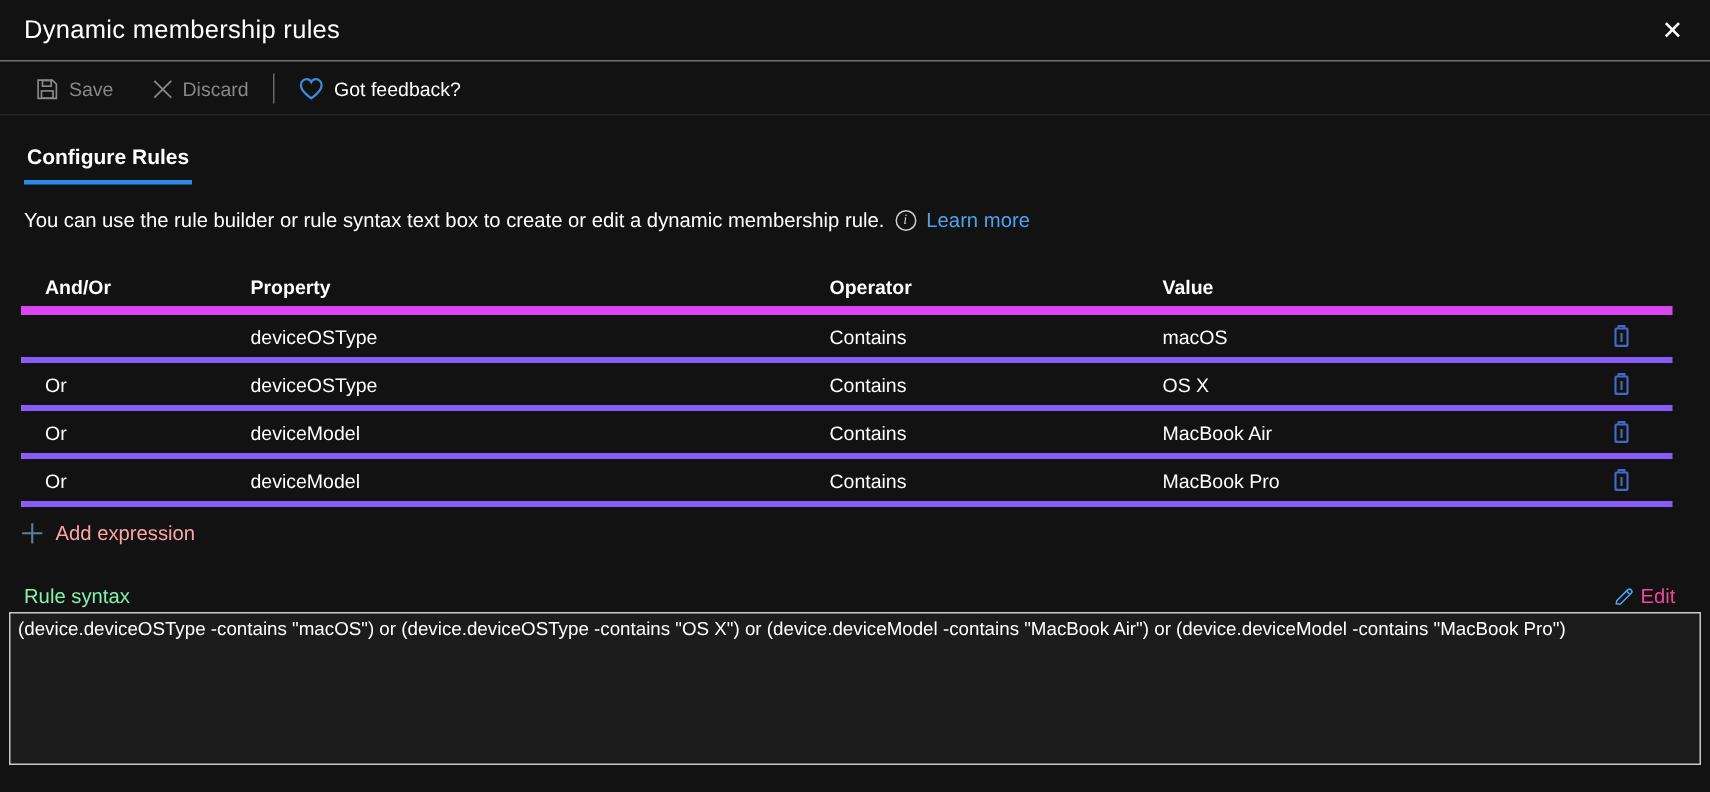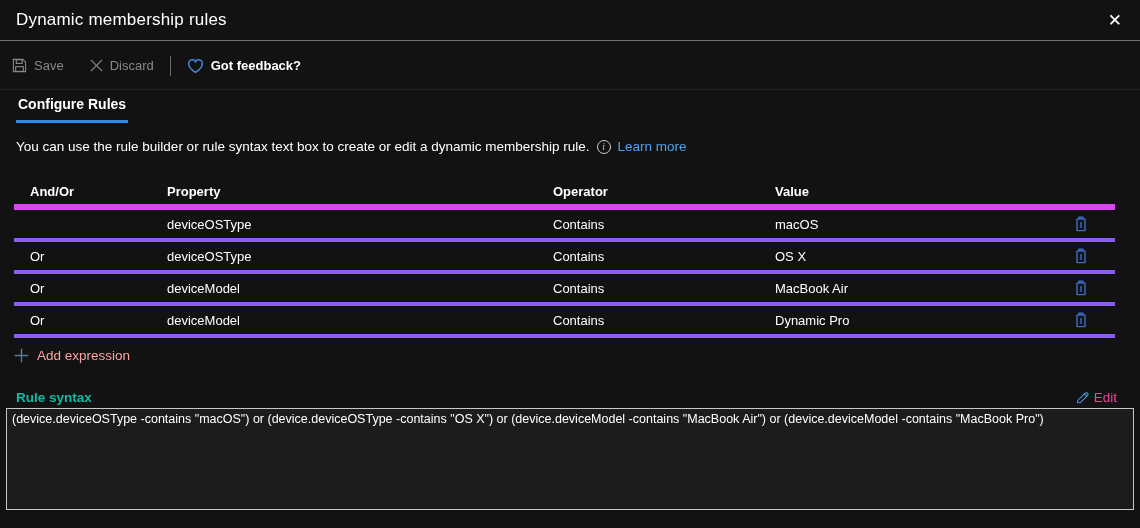--- a/index.html
+++ b/index.html
@@ -17,32 +17,32 @@
     border-bottom:1px solid #707070; background:#121212;
   }
   .page-title { font-size:17px; font-weight:normal; letter-spacing:0.2px; }
   .close-btn {
     margin-left:auto; background:none; border:none; cursor:pointer;
     color:#ffffff; font-size:17px; line-height:1; padding:4px 6px;
   }
 
   
   .toolbar {
-    position:absolute; top:42px; left:0; right:0; height:48px;
-    display:flex; align-items:center; padding:0 12px;
+    position:absolute; top:42px; left:0; right:0; height:35px;
+    display:flex; align-items:center; padding:0 24px;
     border-bottom:1px solid #242424; background:#121212;
   }
   .tb-btn {
     display:flex; align-items:center; gap:7px;
     background:none; border:none; cursor:pointer;
     font-family:inherit; font-size:13px; color:#8a8886;
   }
   .tb-btn + .tb-btn { margin-left:26px; }
   .tb-divider { width:1px; height:20px; background:#6b6969; margin:0 16px; }
-  .tb-feedback { color:#ffffff; font-weight:bold; }
+  .tb-feedback { color:#ffffff; font-weight:normal; }
   .icon-svg { display:block; }
 
   
   .tab {
     position:absolute; top:94px; left:16px;
     font-size:14px; font-weight:bold; color:#ffffff;
     padding:2px 2px 8px 2px; border-bottom:3px solid #2a8ce8;
     cursor:pointer; background:none; border-top:none; border-left:none; border-right:none;
     font-family:Liberation Sans, sans-serif;
   }
@@ -79,21 +79,21 @@
     display:flex; align-items:center; gap:8px;
     background:none; border:none; cursor:pointer; font-family:inherit;
     font-size:13.5px; color:#fca5a5;
   }
 
   
   .rule-syntax-head {
     position:absolute; top:390px; left:16px; right:23px;
     display:flex; align-items:center; font-size:13.5px;
   }
-  .rule-syntax-label { font-weight:bold; color:#14b8a6; }
+  .rule-syntax-label { font-weight:normal; color:#86efac; }
   .edit-btn {
     margin-left:auto; display:flex; align-items:center; gap:5px;
     background:none; border:none; cursor:pointer; font-family:inherit;
     font-size:13.5px; color:#ec4899;
   }
   .rule-box {
     position:absolute; top:408px; left:6px; width:1128px; height:102px;
     background:#1d1c1c; border:1px solid #c8c8c8; color:#ffffff;
     font-family:inherit; font-size:12.5px; line-height:17px;
     padding:2px 5px; resize:none; overflow:hidden; outline:none;
@@ -203,21 +203,21 @@
               <line x1="7" y1="6" x2="7" y2="12"></line>
             </svg>
           </button>
         </span>
       </div>
 
       <div class="trow">
         <span class="cell">Or</span>
         <span class="cell">deviceModel</span>
         <span class="cell">Contains</span>
-        <span class="cell">Dynamic Pro</span>
+        <span class="cell">MacBook Pro</span>
         <span class="cell cell-trash">
           <button class="trash-btn">
             <svg class="icon-svg" width="14" height="16" viewBox="0 0 14 16" fill="none" stroke="#3f6bc6" stroke-width="1.4">
               <path d="M5.1 3 V1.3 H8.9 V3"></path>
               <rect x="3" y="3" width="8" height="11.6" rx="0.6"></rect>
               <line x1="7" y1="6" x2="7" y2="12"></line>
             </svg>
           </button>
         </span>
       </div>

